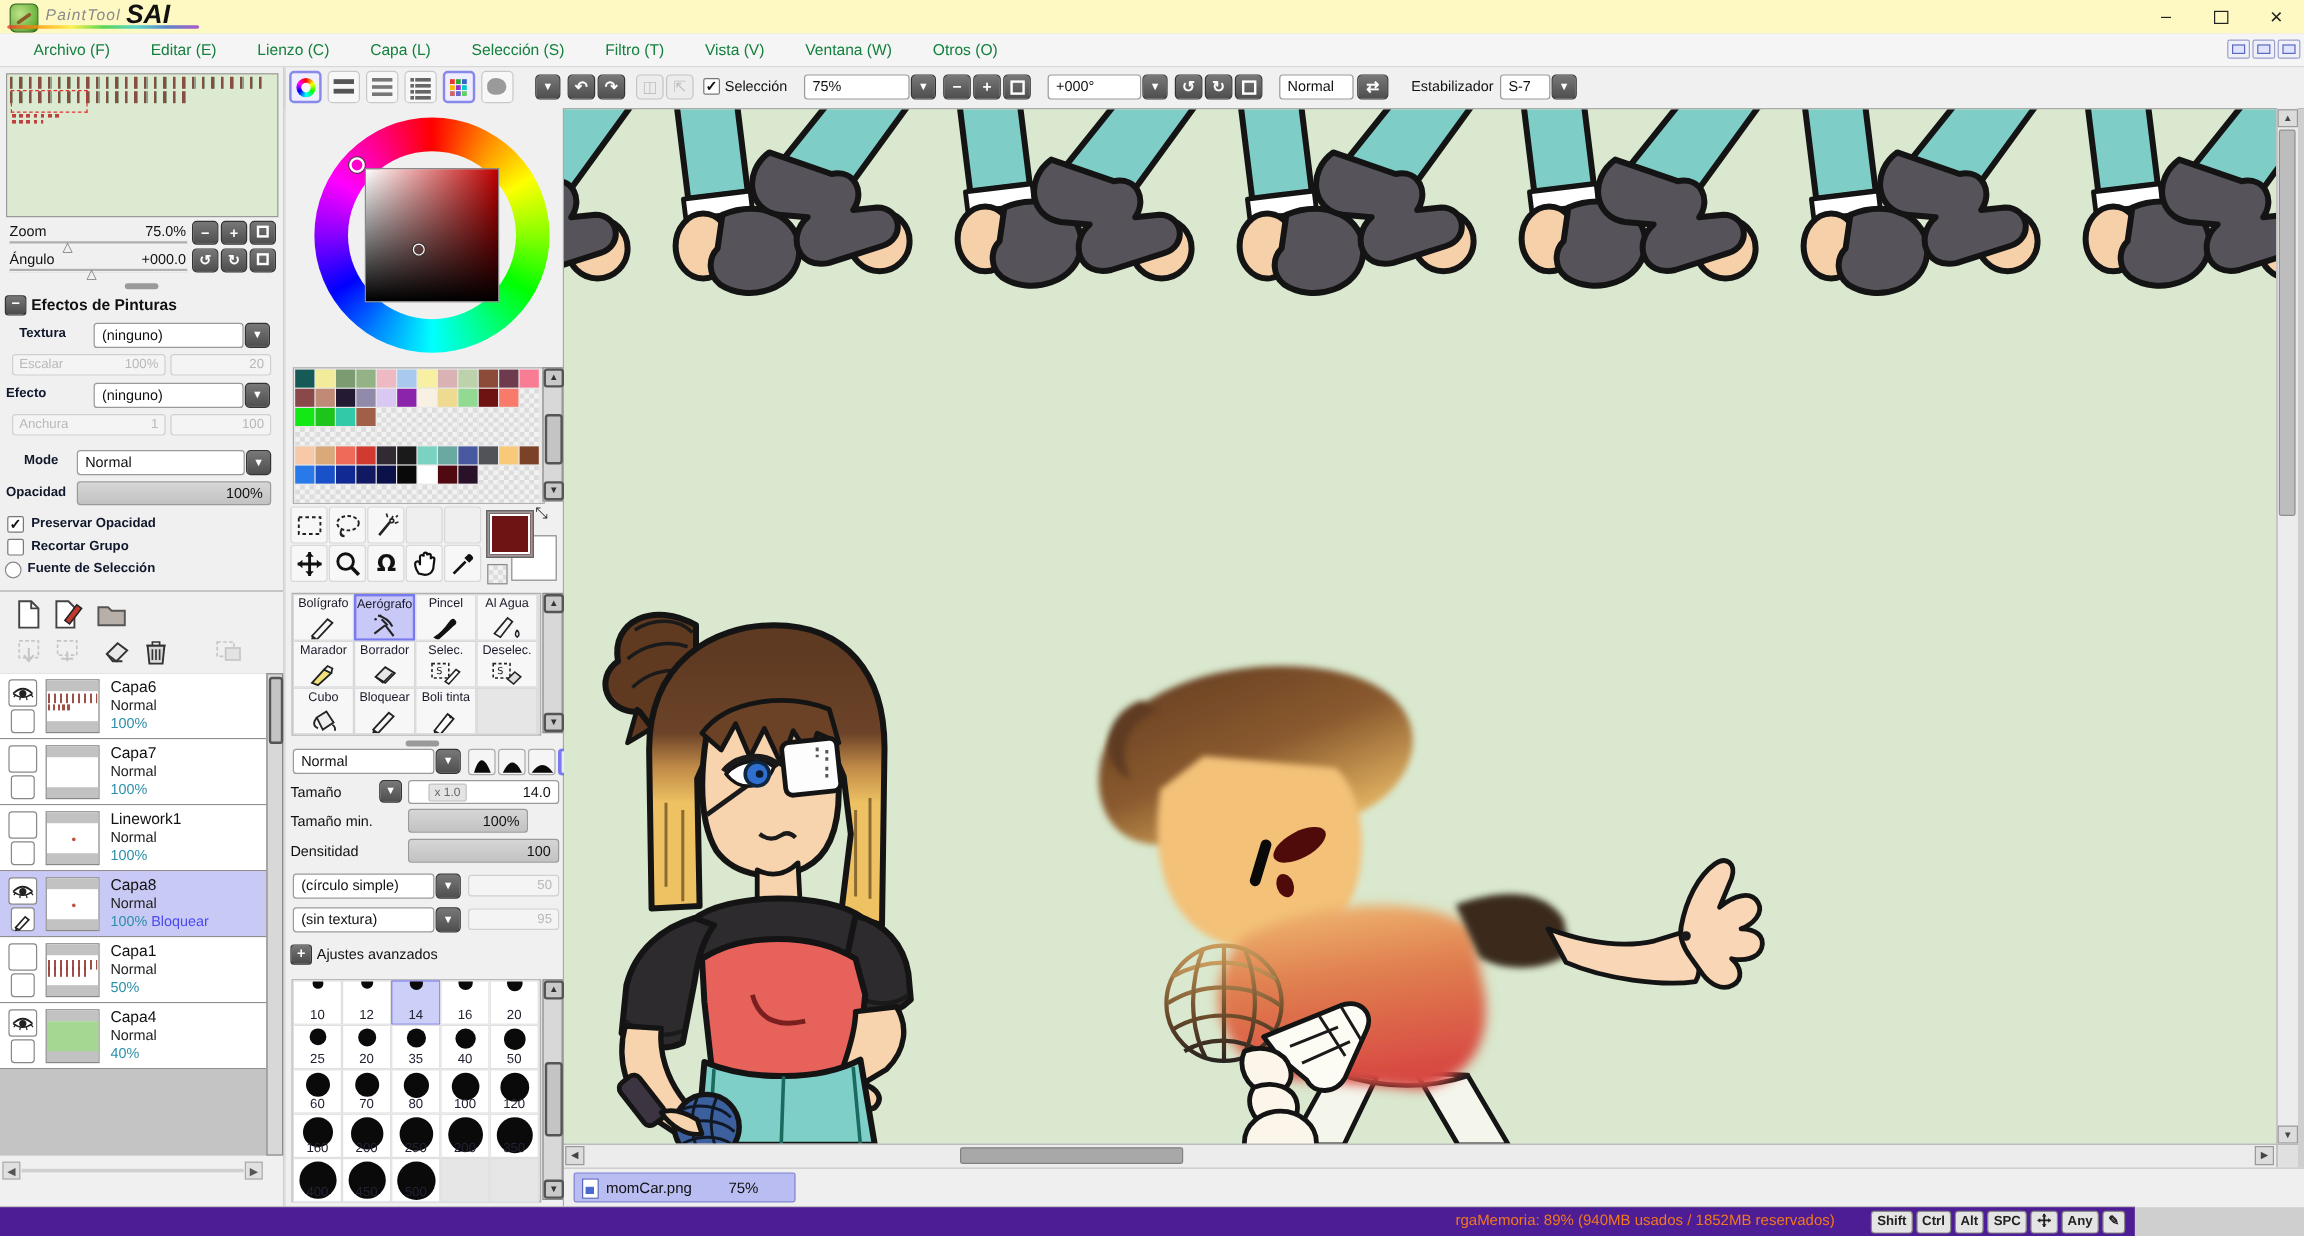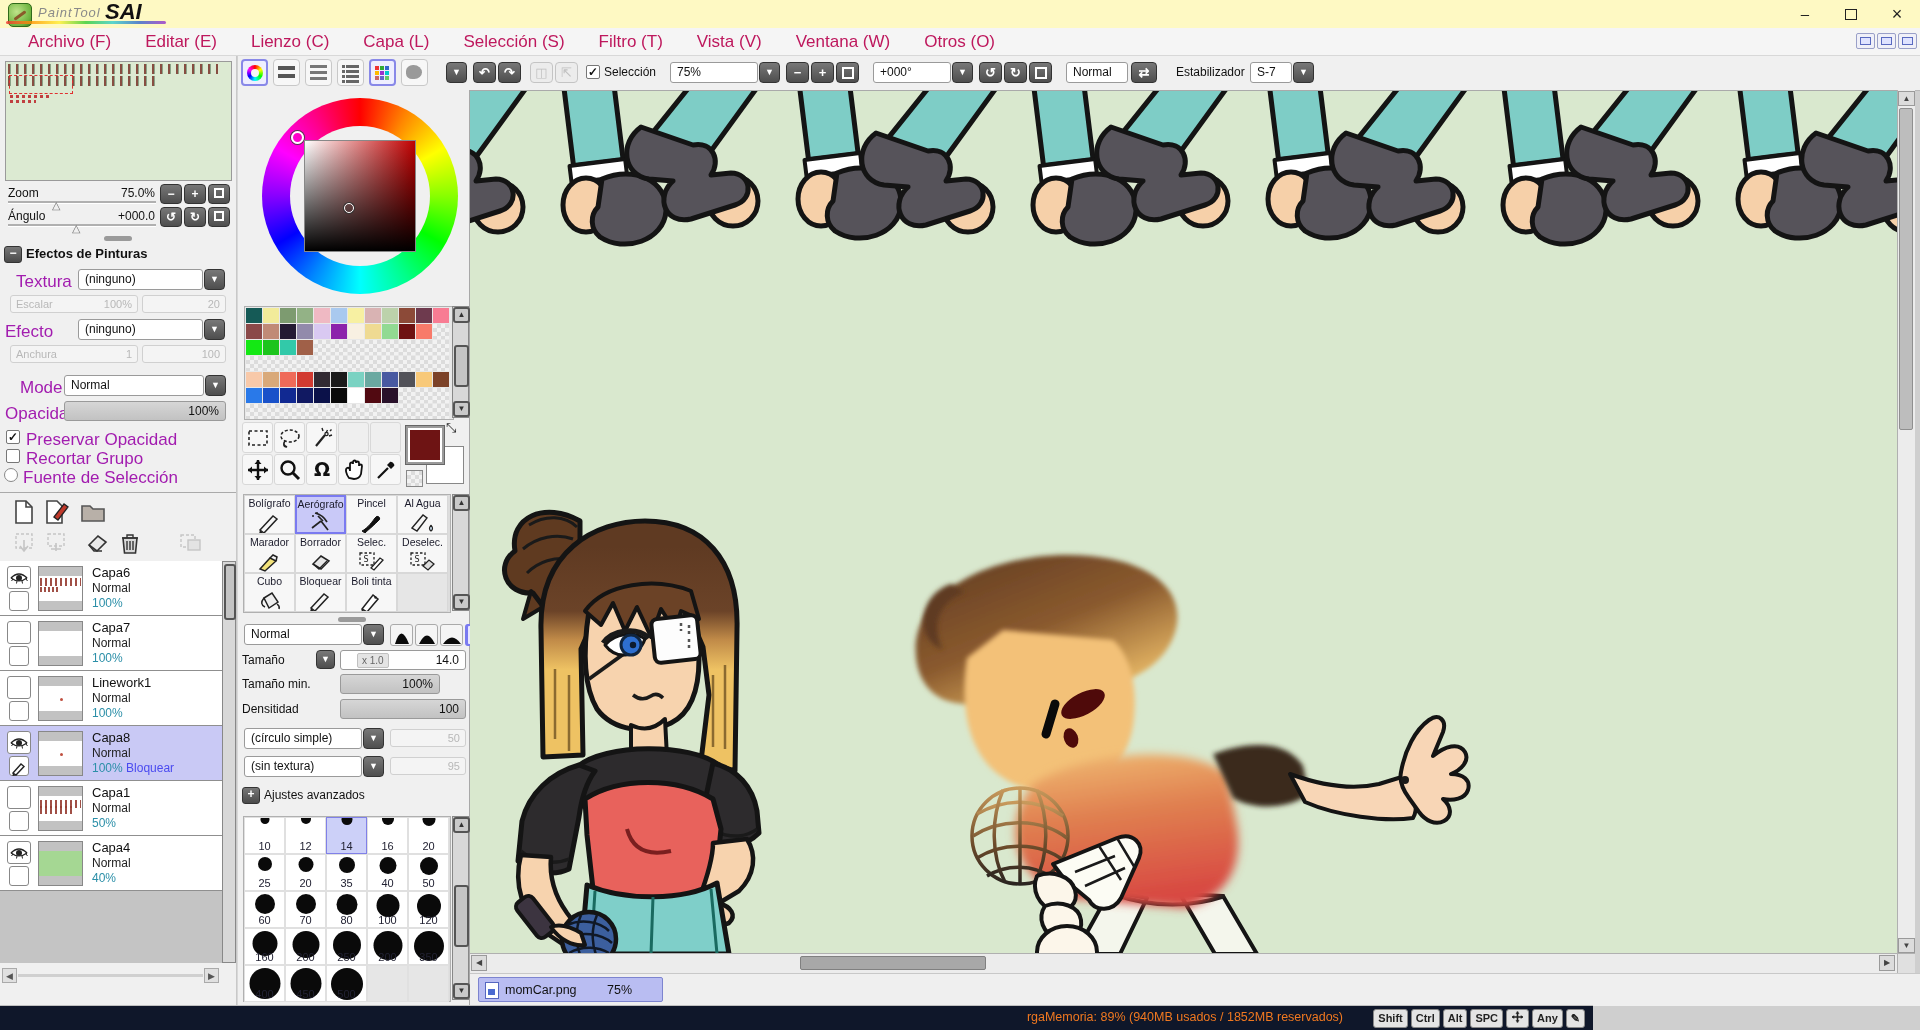--- a/index.html
+++ b/index.html
@@ -13,21 +13,21 @@
   #logo-icon:after{content:"";position:absolute;left:4px;top:10px;width:14px;height:3px;background:#8a5a2a;transform:rotate(-35deg);border-radius:2px;}
   #brand{left:38px;top:5px;font-style:italic;color:#8a8a8a;font-size:13px;letter-spacing:1px;}
   #brand-sai{left:105px;top:-1px;font-style:italic;font-weight:bold;font-size:22px;color:#111;}
   #rainbow{left:6px;top:21px;width:160px;height:3px;border-radius:2px;
      background:linear-gradient(90deg,#e33,#f90,#fe3,#3c3,#3cc,#36c,#93c);opacity:.8;}
   .wbtn{top:0;width:46px;height:28px;text-align:center;line-height:28px;font-size:15px;color:#222;}
   #btn-max-glyph{display:inline-block;width:10px;height:9px;border:1.5px solid #222;margin-top:9px;}
   
   #menubar{left:0;top:28px;width:1920px;height:28px;background:#f5f5f5;border-bottom:1px solid #d8d8d8;
      display:flex;align-items:center;padding-left:28px;box-sizing:border-box;gap:34px;}
-  .menu-item{font-size:17px;color:#be185d;}
+  .menu-item{font-size:13px;color:#15803d;}
   .mwin{top:33px;width:17px;height:14px;background:#f0f0f8;border:1px solid #9aa0c8;border-radius:2px;}
   .mwin:after{content:"";position:absolute;left:3px;top:3px;right:3px;bottom:3px;border:1px solid #5a6ac0;background:#dfe3ff;}
   
   #toolbar{left:237px;top:56px;width:1683px;height:34px;background:#f0f0f0;border-bottom:1px solid #b8b8b8;border-left:1px solid #d0d0d0;}
   .ticon{top:3px;width:27px;height:27px;border:1px solid #c8c8c8;border-radius:4px;background:#f7f7f7;box-sizing:border-box;}
   .ticon.sel{border:2px solid #8888e8;background:#eef;}
   .wheel-mini{position:absolute;left:4px;top:4px;width:16px;height:16px;border-radius:50%;
      background:conic-gradient(#f00,#ff0,#0f0,#0ff,#00f,#f0f,#f00);}
   .wheel-mini:after{content:"";position:absolute;left:4px;top:4px;width:8px;height:8px;border-radius:50%;background:#f7f7f7;}
   .bars:before{content:"";position:absolute;left:4px;top:6px;width:17px;height:4px;background:#555;box-shadow:0 8px 0 #555;}
@@ -54,21 +54,21 @@
   .nav-scrib{position:absolute;height:3px;background:repeating-linear-gradient(90deg,#c04040 0 3px,transparent 3px 6px);}
   .srow{left:8px;font-size:12px;color:#111;}
   .sline{height:2px;background:#b0b0b0;border-bottom:1px solid #fff;}
   .stri{position:absolute;font-size:11px;color:#777;}
   .nbtn{width:22px;height:20px;border-radius:4px;border:1px solid #333;box-sizing:border-box;
      background:linear-gradient(#777,#4e4e4e);color:#fff;text-align:center;line-height:18px;font-size:12px;font-weight:bold;}
   .grip{background:#9a9a9a;border-radius:3px;width:28px;height:5px;}
   .sechead{font-size:13px;font-weight:bold;color:#111;}
   .togglebox{width:16px;height:15px;border-radius:3px;border:1px solid #333;background:linear-gradient(#777,#4a4a4a);
      color:#fff;text-align:center;line-height:13px;font-size:12px;font-weight:bold;}
-  .flabel{font-size:17px;color:#a21caf;}
+  .flabel{font-size:11px;color:#0f172a;font-weight:bold;}
   .dis-field{background:#f4f4f4;border:1px solid #d0d0d0;border-radius:3px;color:#b8b8b8;font-size:11px;
      box-sizing:border-box;padding:2px 5px;height:18px;}
   .bar-field{background:linear-gradient(#d6d6d6,#c2c2c2);border:1px solid #9a9a9a;border-radius:3px;
      font-size:12px;color:#111;text-align:right;box-sizing:border-box;padding:2px 6px;height:20px;}
   .radio{width:14px;height:14px;border-radius:50%;background:#fff;border:1px solid #888;box-sizing:border-box;}
   #layer-tools{left:0px;top:436px;width:236px;height:68px;border-top:1px solid #aaa;border-bottom:1px solid #888;background:#f0f0f0;}
   .lt-ic{width:26px;height:24px;}
   
   #layers-list{left:0px;top:505px;width:222px;height:402px;background:#c4c4c4;overflow:hidden;border-right:1px solid #aaa;}
   .lrow{position:relative;height:55px;background:#fff;border-bottom:1px solid #8f8f8f;box-sizing:border-box;}
@@ -143,21 +143,21 @@
   #hthumb{left:800px;top:956px;width:186px;height:14px;background:#a8a8a8;border:1px solid #808080;border-radius:2px;box-sizing:border-box;}
   #corner{left:1897px;top:953px;width:18px;height:20px;background:#e0e0e0;border-left:1px solid #b0b0b0;border-top:1px solid #b0b0b0;box-sizing:border-box;}
   
   #tabbar{left:470px;top:973px;width:1450px;height:32px;background:#efefef;border-top:1px solid #c8c8c8;}
   #doc-tab{left:8px;top:3px;width:185px;height:25px;background:#b9bdf2;border:1px solid #7d84cf;border-radius:2px;box-sizing:border-box;}
   #tab-icon{left:6px;top:4px;width:12px;height:15px;background:#fff;border:1px solid #5566c0;}
   #tab-icon:after{content:"";position:absolute;left:2px;top:6px;width:7px;height:6px;background:#4a6ad0;}
   #tab-name{left:26px;top:5px;font-size:12.5px;color:#111;}
   #tab-zoom{left:128px;top:5px;font-size:12.5px;color:#111;}
   
-  #statusbar{left:0;top:1005px;width:1593px;height:25px;background:#0f172a;border-top:1px solid #c0c0c0;box-sizing:border-box;}
+  #statusbar{left:0;top:1005px;width:1779px;height:25px;background:#4c1d95;border-top:1px solid #c0c0c0;box-sizing:border-box;}
   #mem-text{position:absolute;right:250px;top:4px;font-size:12.5px;color:#f07820;}
   #keybadges{position:absolute;right:8px;top:3px;display:flex;gap:3px;align-items:center;}
   .kbadge{background:#e4e4e4;border:1px solid #888;border-radius:3px;font-size:11px;font-weight:bold;color:#222;padding:1px 4px;height:15px;line-height:14px;box-sizing:content-box;}
   
   svg .ol{stroke:#141414;stroke-linejoin:round;stroke-linecap:round;}
 </style>
 </head>
 <body>
 
 <div class="abs" id="titlebar">

